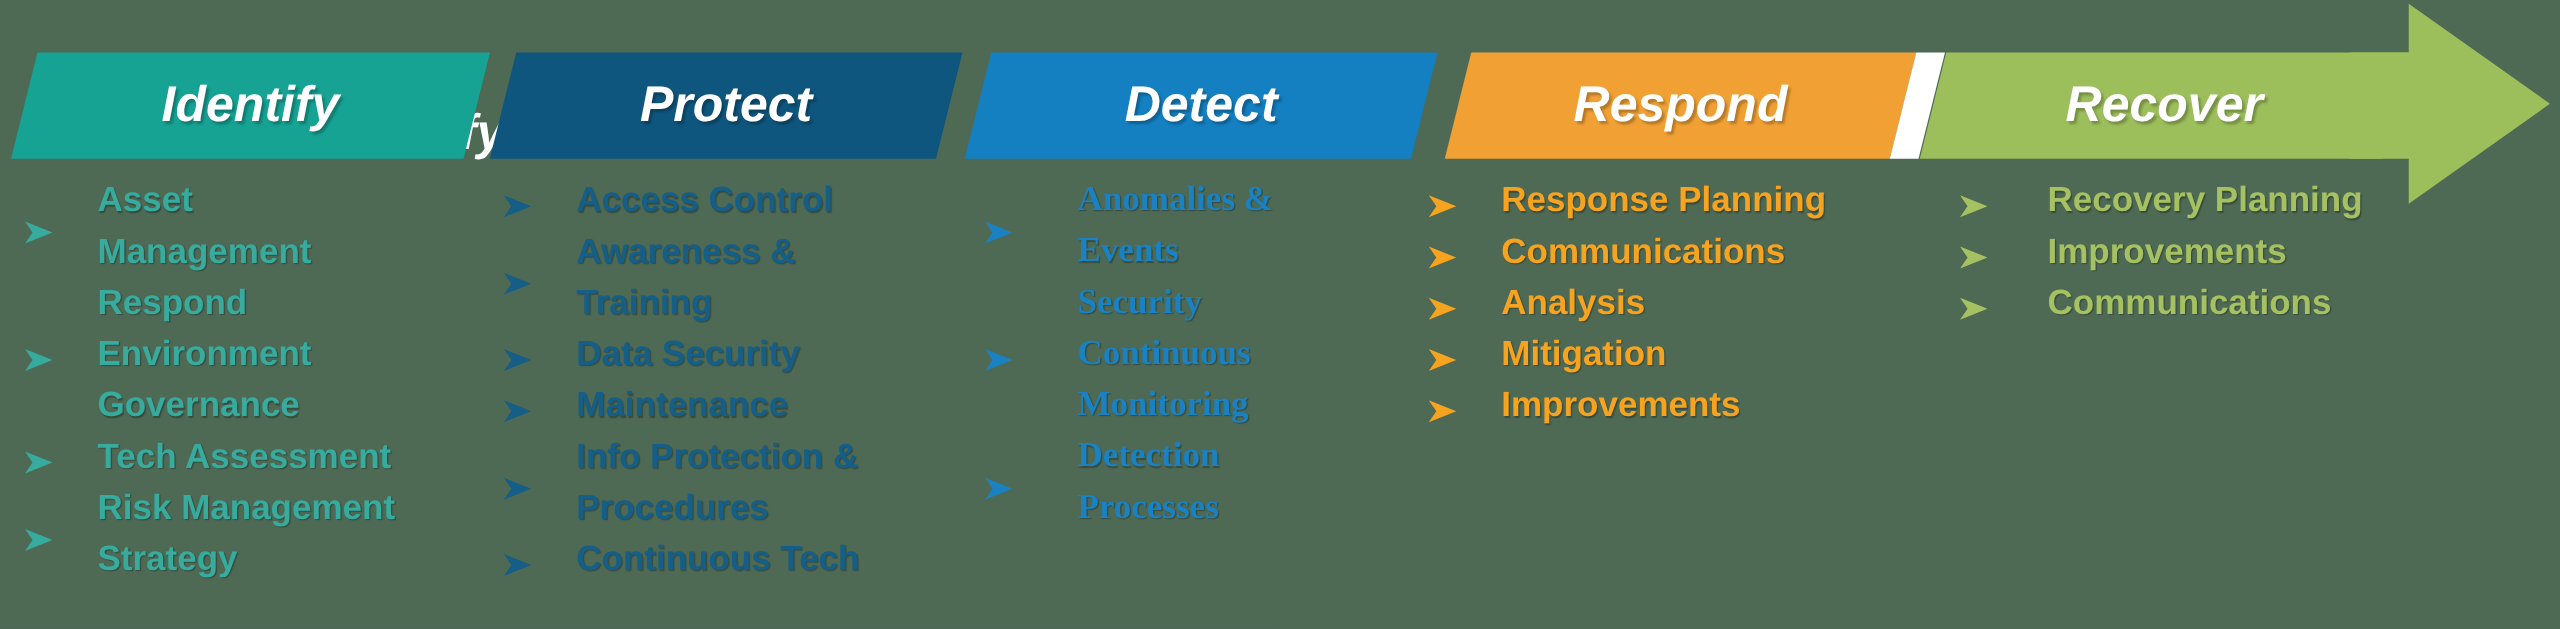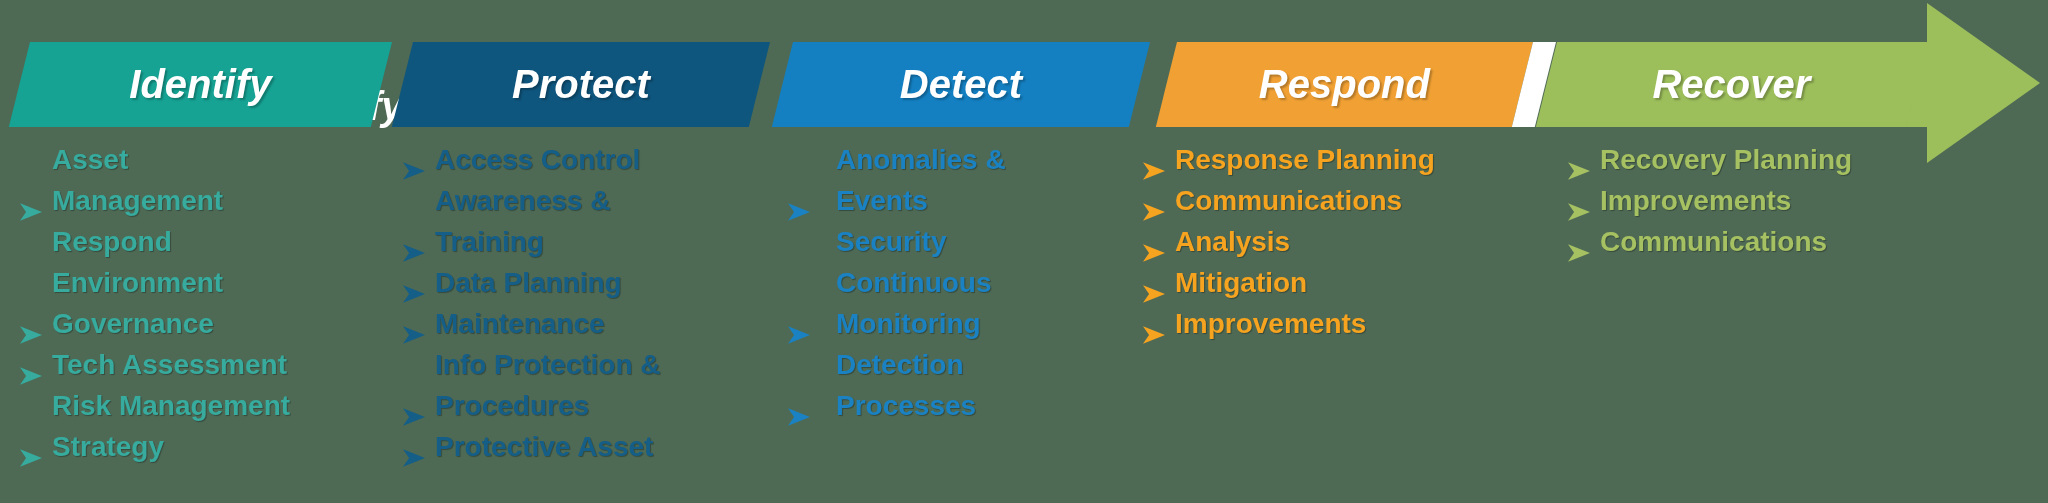--- a/index.html
+++ b/index.html
@@ -34,29 +34,29 @@
   }
 
   .arrow-svg{position:absolute;left:0;top:0;z-index:1;}
 
   
   ul.plist{
     position:absolute;top:139px;margin:0;padding:0;list-style:none;z-index:3;
     font-size:28px;font-weight:bold;line-height:41px;color:var(--text);
     text-shadow:1px 1px 1px rgba(0,0,0,0.3);
   }
-  ul.plist li{display:flex;align-items:flex-end;}
+  ul.plist li{display:flex;align-items:center;gap:26px;}
   .blt{flex:0 0 auto;width:22px;height:18px;margin-top:11px;margin-right:10px;color:var(--text);}
   .blt svg{display:block;}
   .txt{display:block;}
   .l0{left:20px;} .l0 .txt{width:255px;}
   .l1{left:403px;} .l1 .txt{width:262px;}
-  .l2{left:788px;} .l2 .blt{margin-right:26px;} .l2 .txt{width:200px;}
+  .l2{left:788px;} .l2 .blt{margin-right:26px;} .l2 .txt{width:200px;font-family:Liberation Serif, serif;}
   .l3{left:1143px;} .l3 .txt{width:330px;}
-  .l4{left:1568px;} .l4 .txt{width:330px;}
+  .l4{left:1568px;} .l4 .txt{width:330px;margin-left:12px;}
 </style>
 </head>
 <body style="background: rgb(78, 106, 85);">
 
 <div class="stage" style="--bg: #4E6A55;">
 
   <svg class="arrow-svg" width="2048" height="503" viewBox="0 0 2048 503">
     <polygon id="arrow-poly" points="1880,42 1927,42 1927,3 2040,83 1927,163 1927,127 1880,127" fill="#9CBE5B"></polygon>
   </svg>
 
@@ -130,21 +130,21 @@
           </svg>
         </span>
       <span class="txt">Awareness &amp; Training</span>
     </li>
     <li>
       <span class="blt">
           <svg viewBox="0 0 20 16" width="22" height="18">
             <polygon points="0,0 20,8 0,16 5.5,8" fill="currentColor"></polygon>
           </svg>
         </span>
-      <span class="txt">Data Planning</span>
+      <span class="txt">Data Security</span>
     </li>
     <li>
       <span class="blt">
           <svg viewBox="0 0 20 16" width="22" height="18">
             <polygon points="0,0 20,8 0,16 5.5,8" fill="currentColor"></polygon>
           </svg>
         </span>
       <span class="txt">Maintenance</span>
     </li>
     <li>
@@ -154,21 +154,21 @@
           </svg>
         </span>
       <span class="txt">Info Protection &amp; Procedures</span>
     </li>
     <li>
       <span class="blt">
           <svg viewBox="0 0 20 16" width="22" height="18">
             <polygon points="0,0 20,8 0,16 5.5,8" fill="currentColor"></polygon>
           </svg>
         </span>
-      <span class="txt">Protective Asset</span>
+      <span class="txt">Continuous Tech</span>
     </li>
   </ul>
 
   <ul class="plist l2" style="--banner: #1480C2; --text: #1A82C2;">
     <li>
       <span class="blt">
           <svg viewBox="0 0 20 16" width="22" height="18">
             <polygon points="0,0 20,8 0,16 5.5,8" fill="currentColor"></polygon>
           </svg>
         </span>

